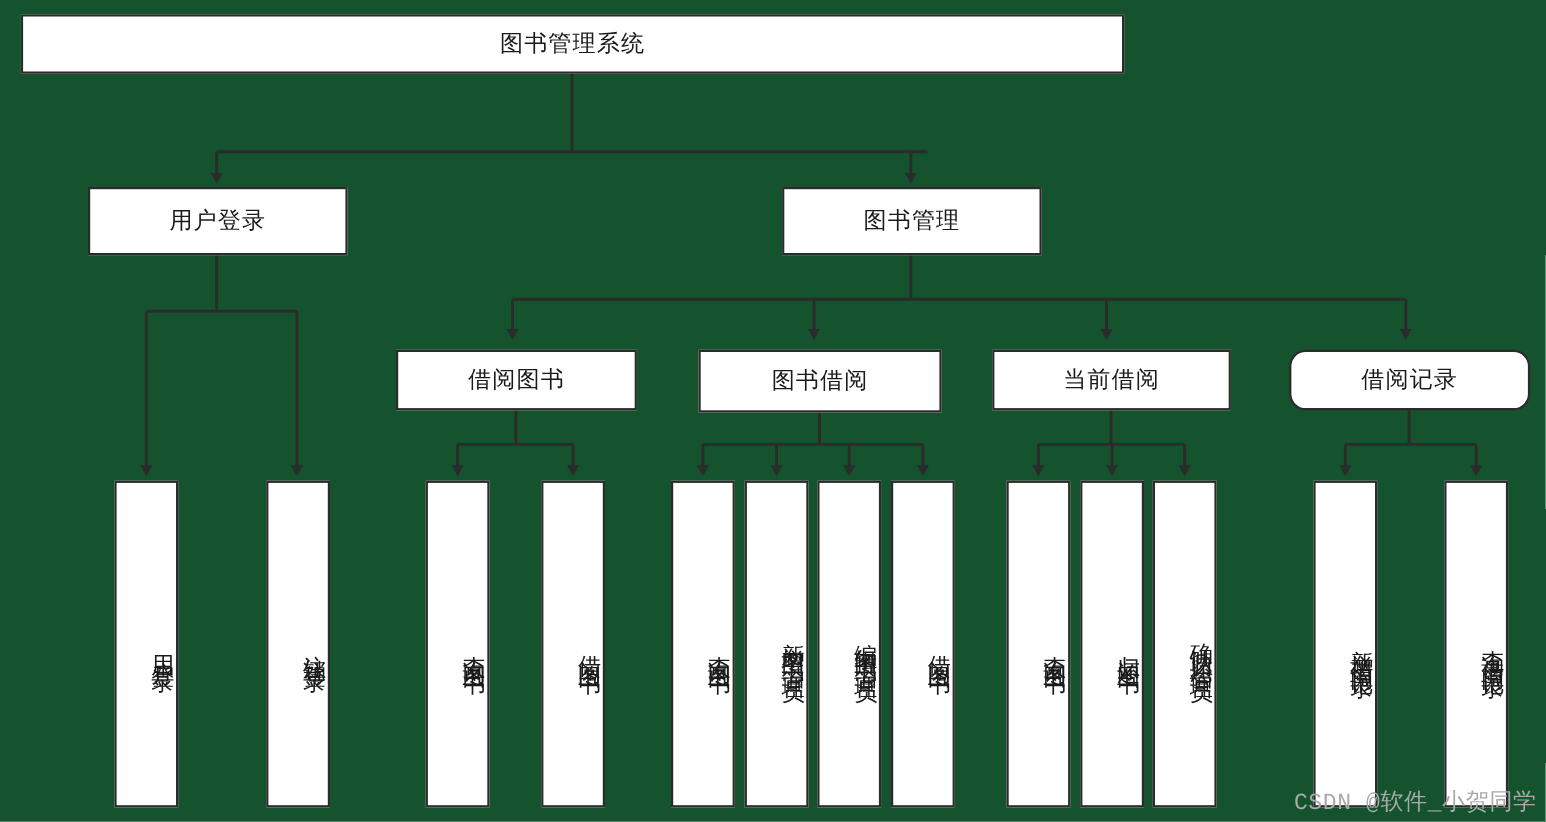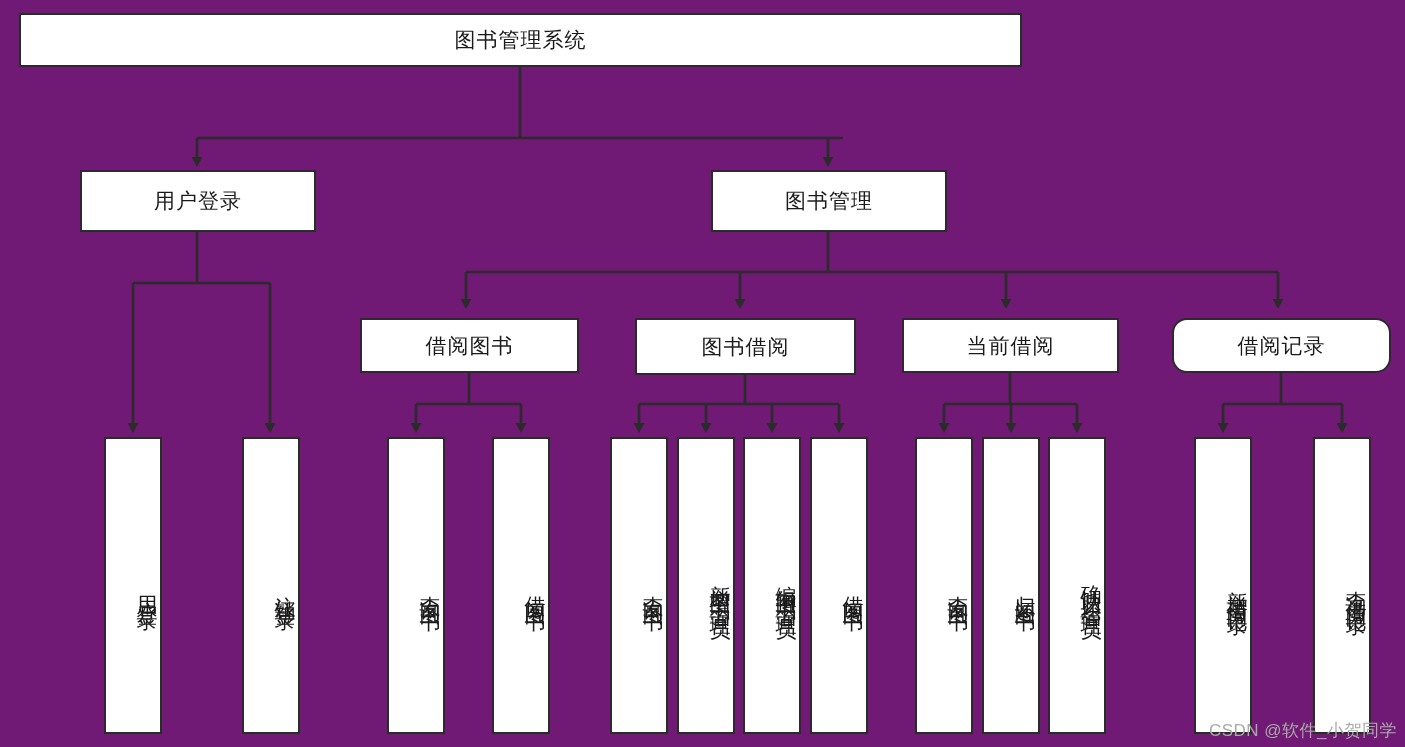--- a/index.html
+++ b/index.html
@@ -11,21 +11,21 @@
   body {
     width: 1405px;
     height: 747px;
     overflow: hidden;
     font-family: "Liberation Sans", "DejaVu Sans", sans-serif;
   }
   #diagram-root {
     position: relative;
     width: 1405px;
     height: 747px;
-    background: #701a75;
+    background: #14532d;
   }
   #diagram-svg {
     position: absolute;
     left: 0;
     top: 0;
     width: 1405px;
     height: 747px;
     display: block;
   }
   .node-box {
@@ -57,25 +57,26 @@
     padding-top: 10px;
   }
   .node-label {
     display: block;
     white-space: pre-wrap;
   }
   #watermark {
     position: absolute;
     right: 8px;
     bottom: 5px;
-    font-size: 17px;
+    font-size: 21px;
     color: #a9a9a9;
     letter-spacing: 0.5px;
     white-space: nowrap;
     pointer-events: none;
+    font-family: Liberation Mono, monospace;
   }
 </style>
 </head>
 <body>
 
 <div id="diagram-root">
 
   <svg id="diagram-svg" viewBox="0 0 1405 747">
     <defs>
       <marker id="arw" markerWidth="10" markerHeight="11" refX="1" refY="5.5" orient="auto" markerUnits="userSpaceOnUse">

